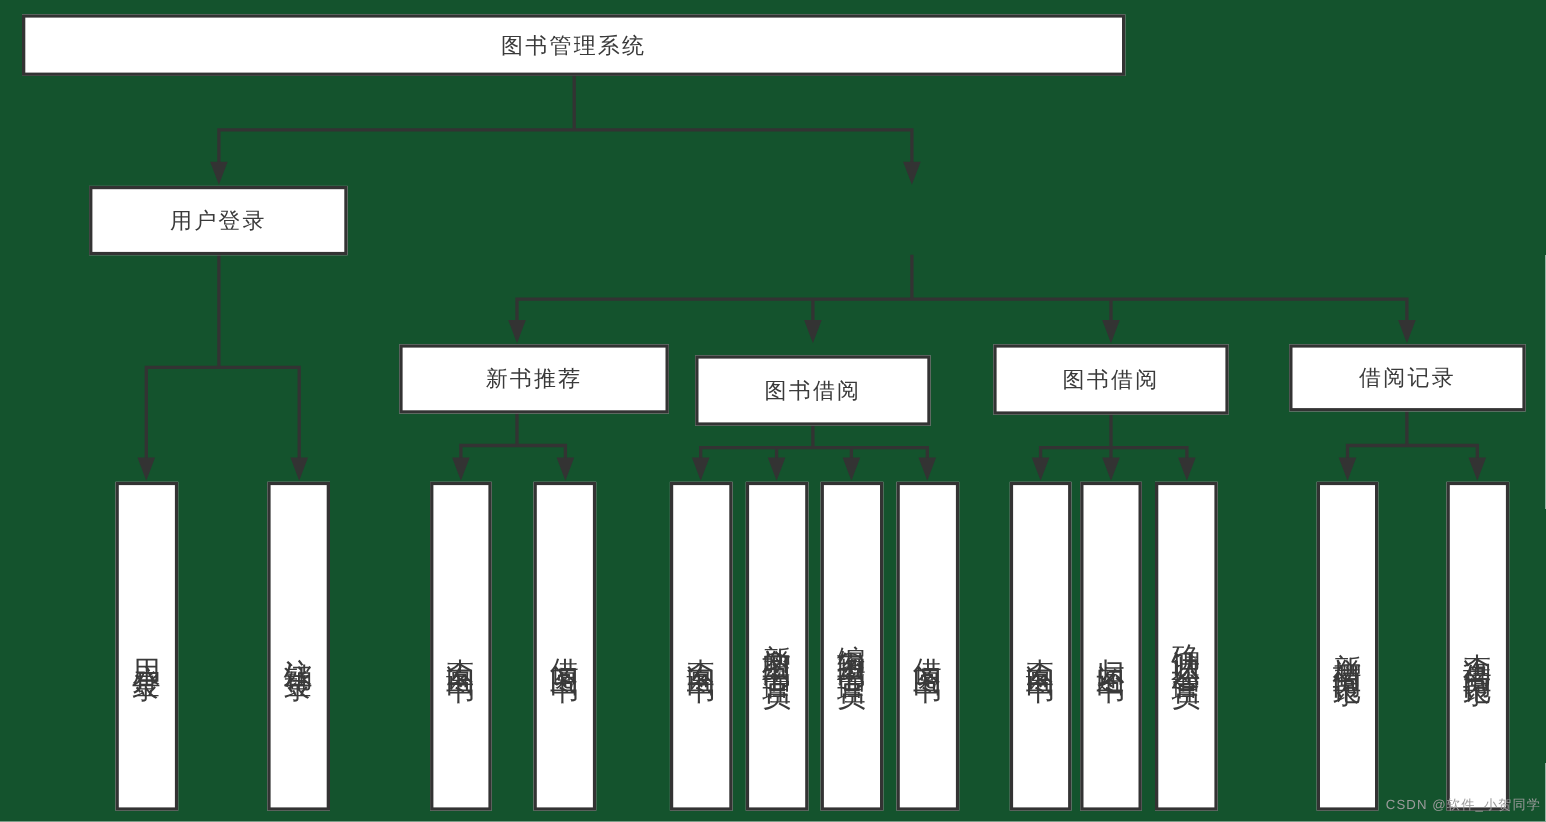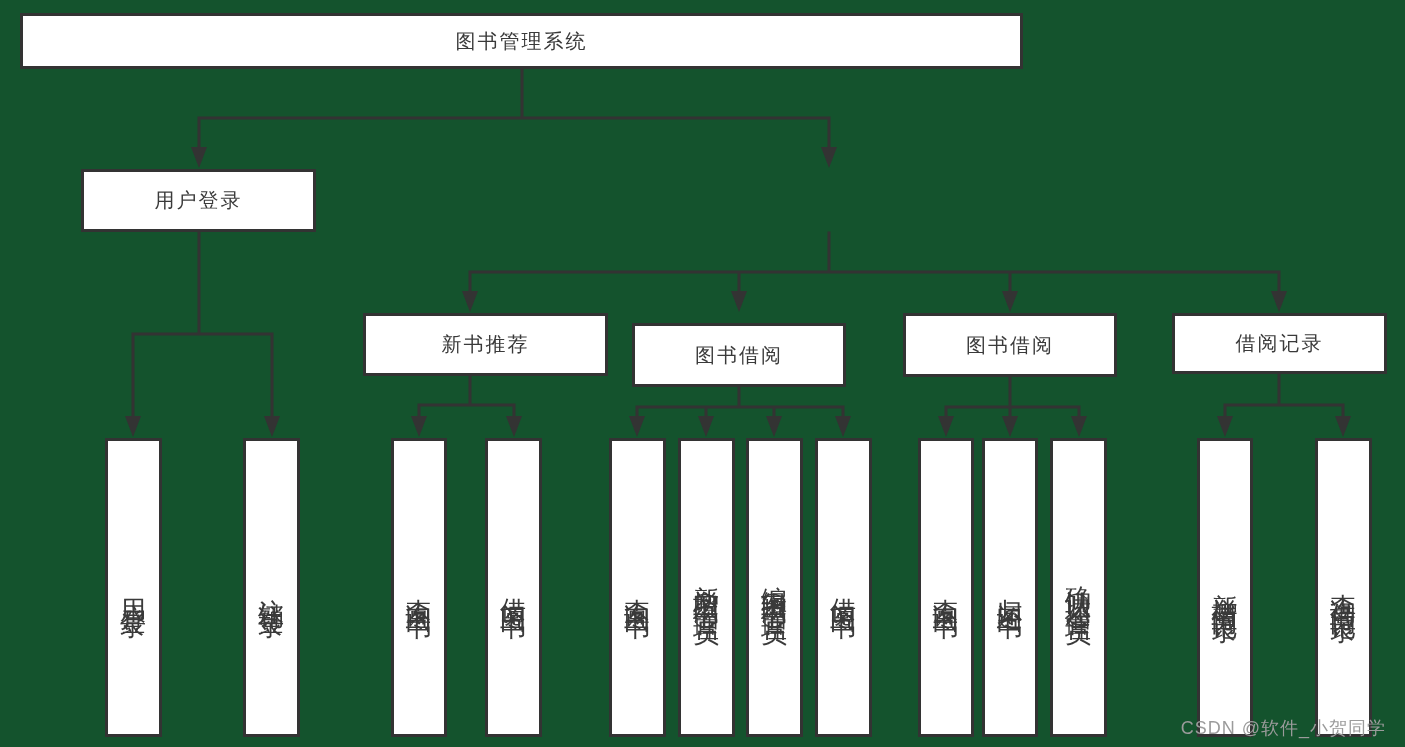--- a/index.html
+++ b/index.html
@@ -15,22 +15,22 @@
     color:#3a3a3a;
   }
   .node.horizontal .node-label{
     font-size:20px;letter-spacing:2px;white-space:nowrap;
   }
   .node.vertical .node-label{
     writing-mode:vertical-rl;text-orientation:mixed;
     font-size:26px;letter-spacing:5px;line-height:1;white-space:nowrap;
   }
   .watermark{
-    position:absolute;right:19px;bottom:7px;color:#9b9b9b;
-    font-size:18px;letter-spacing:1px;z-index:5;white-space:nowrap;
+    position:absolute;right:4px;bottom:7px;color:#9b9b9b;
+    font-size:12px;letter-spacing:1px;z-index:5;white-space:nowrap;
   }
 </style>
 </head>
 <body>
 
 <div class="canvas">
   <svg class="connector-layer" viewBox="0 0 1405 747" xmlns="http://www.w3.org/2000/svg">
       <path d="M 522 69 V 118 M 199 118 H 829 M 199 118 V 151 M 829 118 V 151" fill="none" stroke="#333333" stroke-width="3" stroke-linecap="square"></path>
       <polygon points="191,147 207,147 199,168" fill="#333333"></polygon>
       <polygon points="821,147 837,147 829,168" fill="#333333"></polygon>

